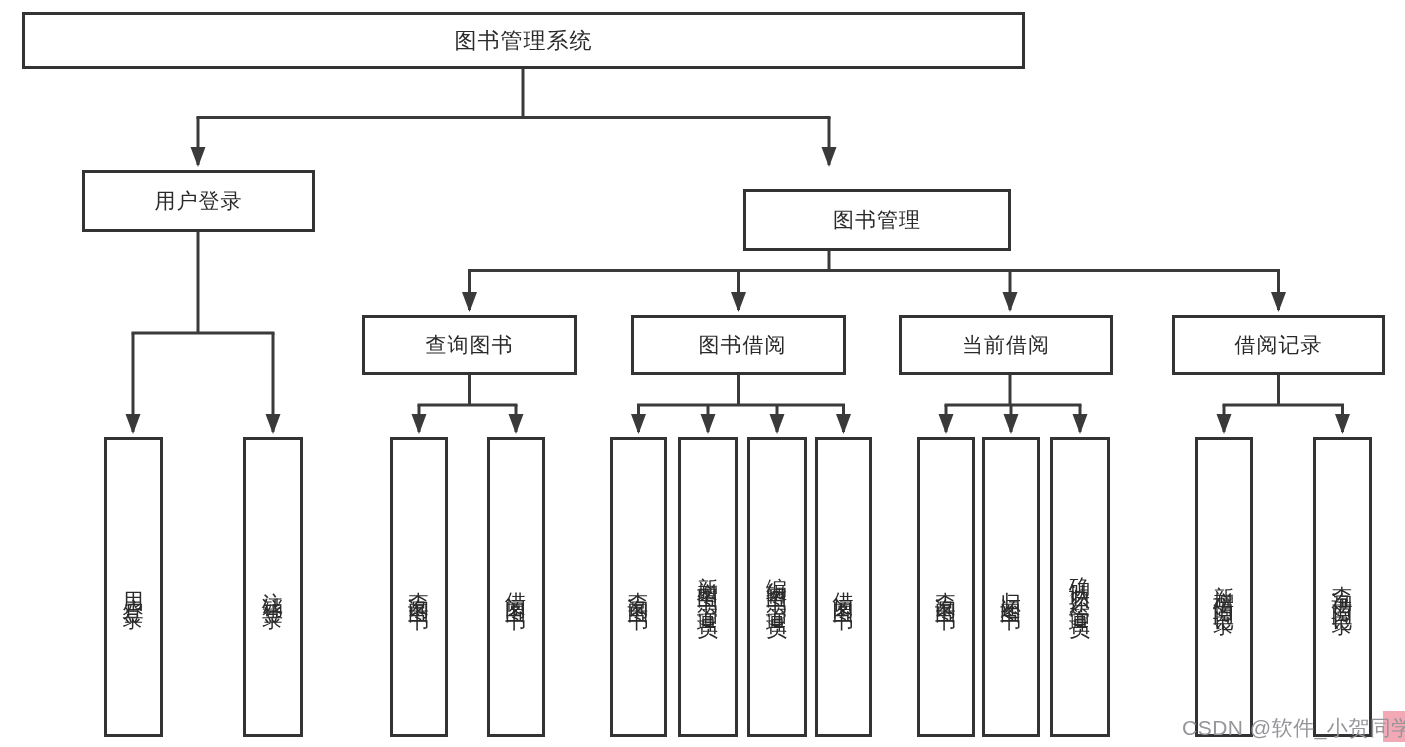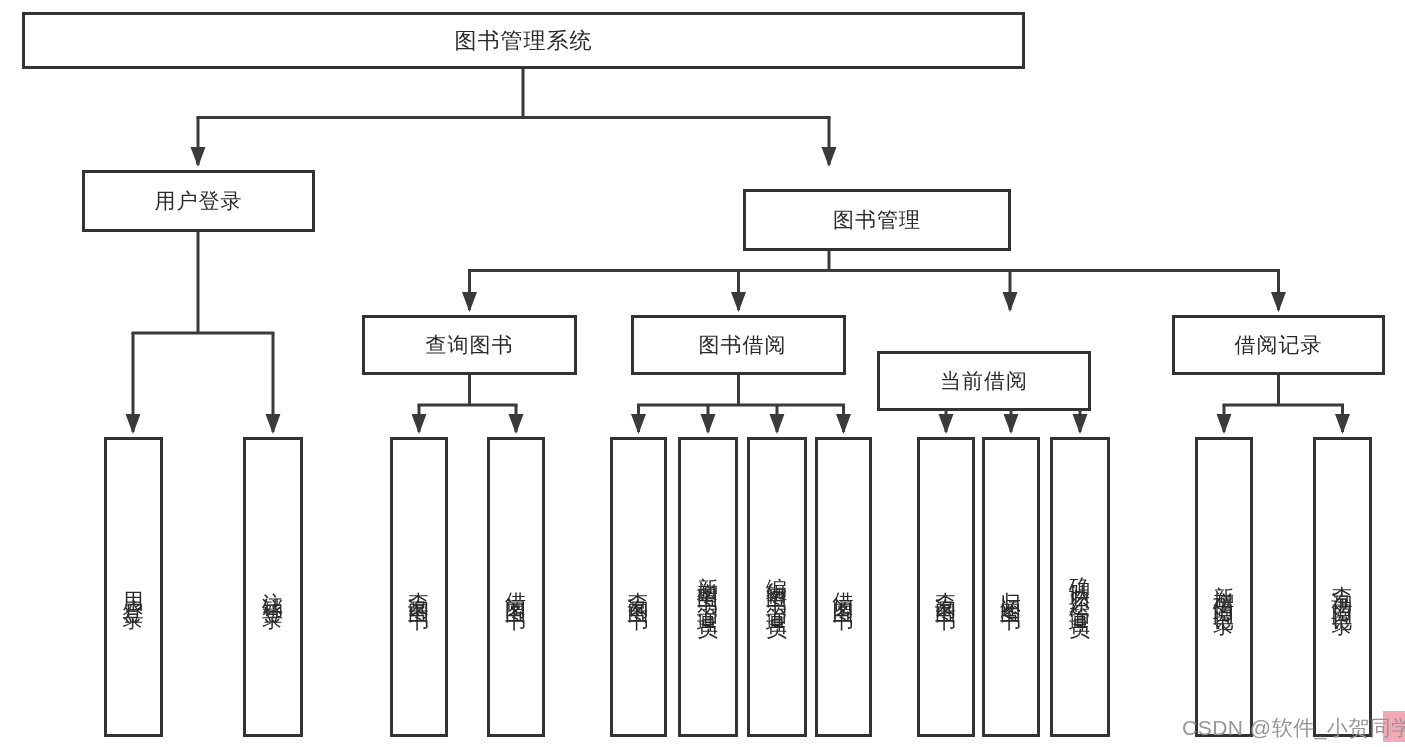--- a/index.html
+++ b/index.html
@@ -115,21 +115,21 @@
     </g>
   </svg>
 
   <div class="box" style="left:22px;top:12px;width:1003px;height:57px;font-size:22px;">图书管理系统</div>
 
   <div class="box" style="left:82px;top:170px;width:233px;height:62px;">用户登录</div>
   <div class="box" style="left:743px;top:170px;width:268px;height:62px;margin-top:19px;">图书管理</div>
 
   <div class="box" style="left:362px;top:315px;width:215px;height:60px;">查询图书</div>
   <div class="box" style="left:631px;top:315px;width:215px;height:60px;padding-left:8px;">图书借阅</div>
-  <div class="box" style="left:877px;top:315px;width:214px;height:60px;margin-top:36px;">当前借阅</div>
+  <div class="box" style="left:899px;top:315px;width:214px;height:60px;">当前借阅</div>
   <div class="box" style="left:1172px;top:315px;width:213px;height:60px;">借阅记录</div>
 
   <div class="leaf" style="left:104px;top:437px;width:59px;height:300px;">
     <span>用户登录</span>
   </div>
   <div class="leaf" style="left:243px;top:437px;width:60px;height:300px;">
     <span>注销登录</span>
   </div>
 
   <div class="leaf" style="left:390px;top:437px;width:58px;height:300px;">

